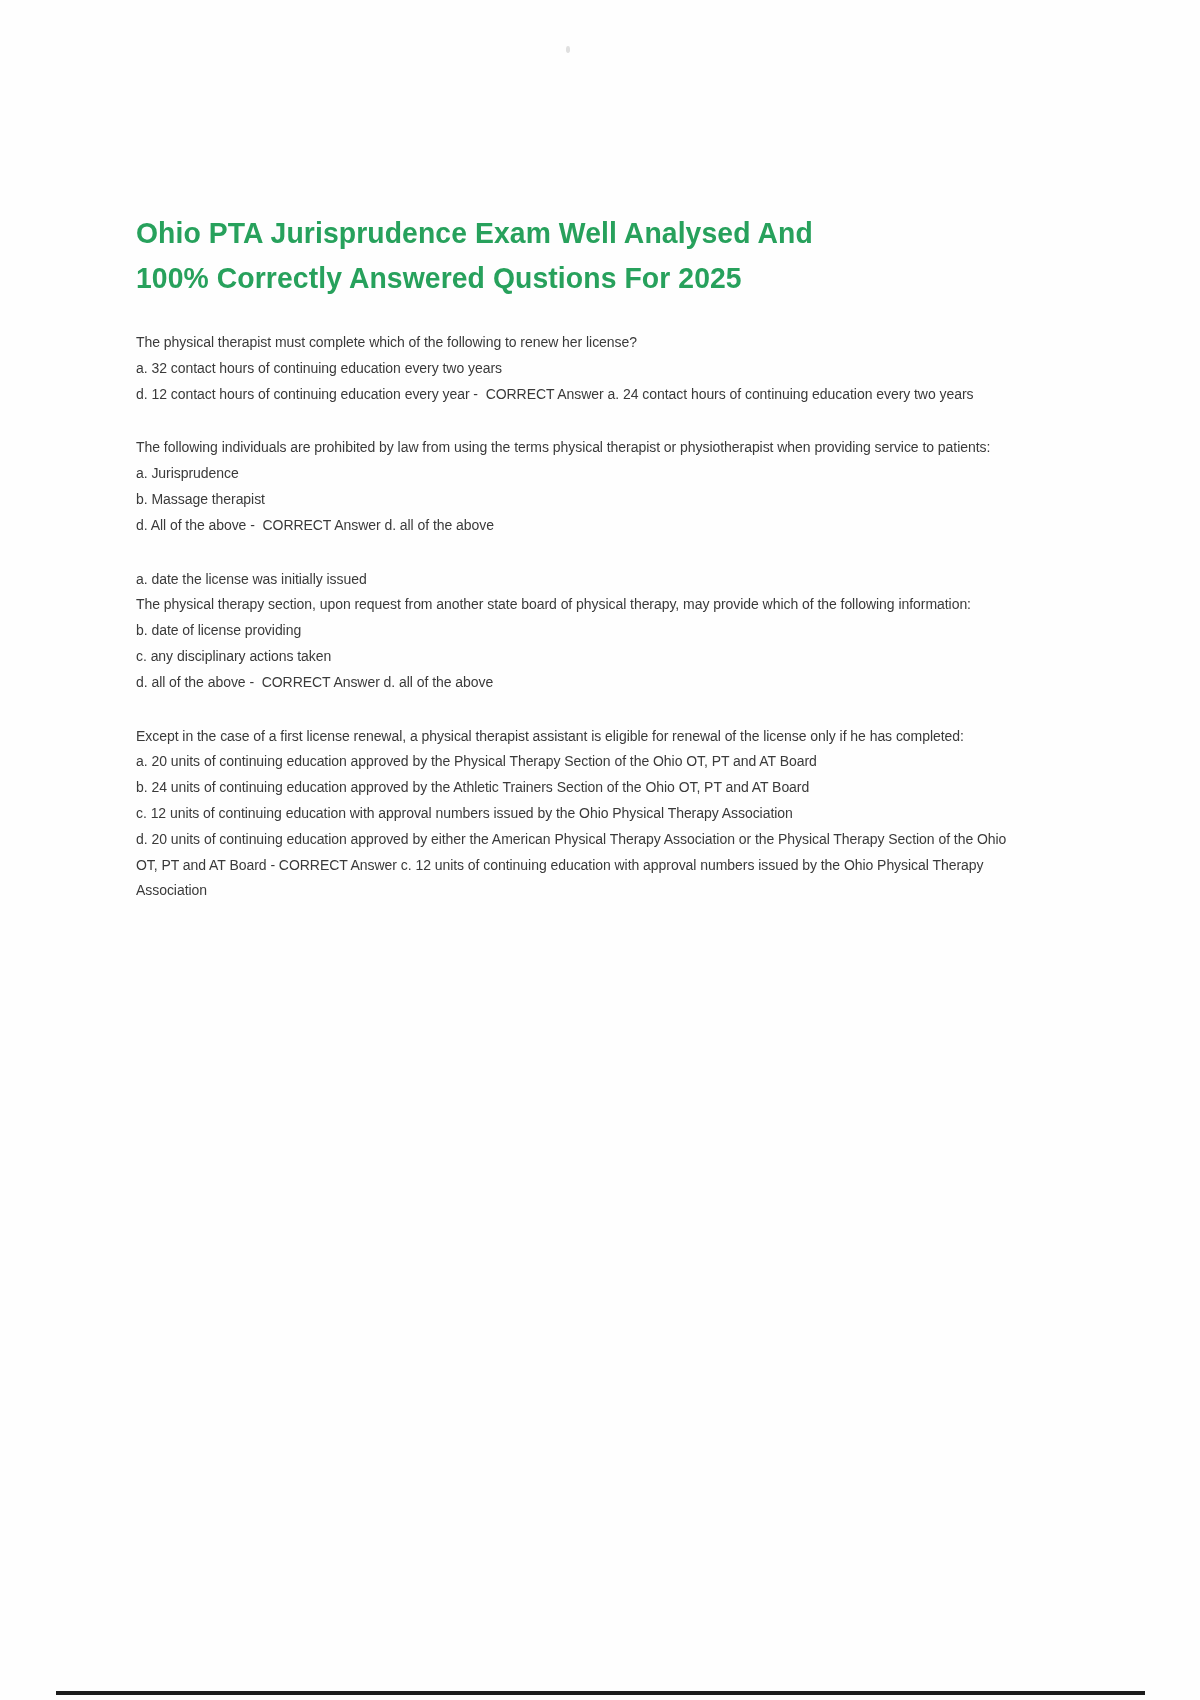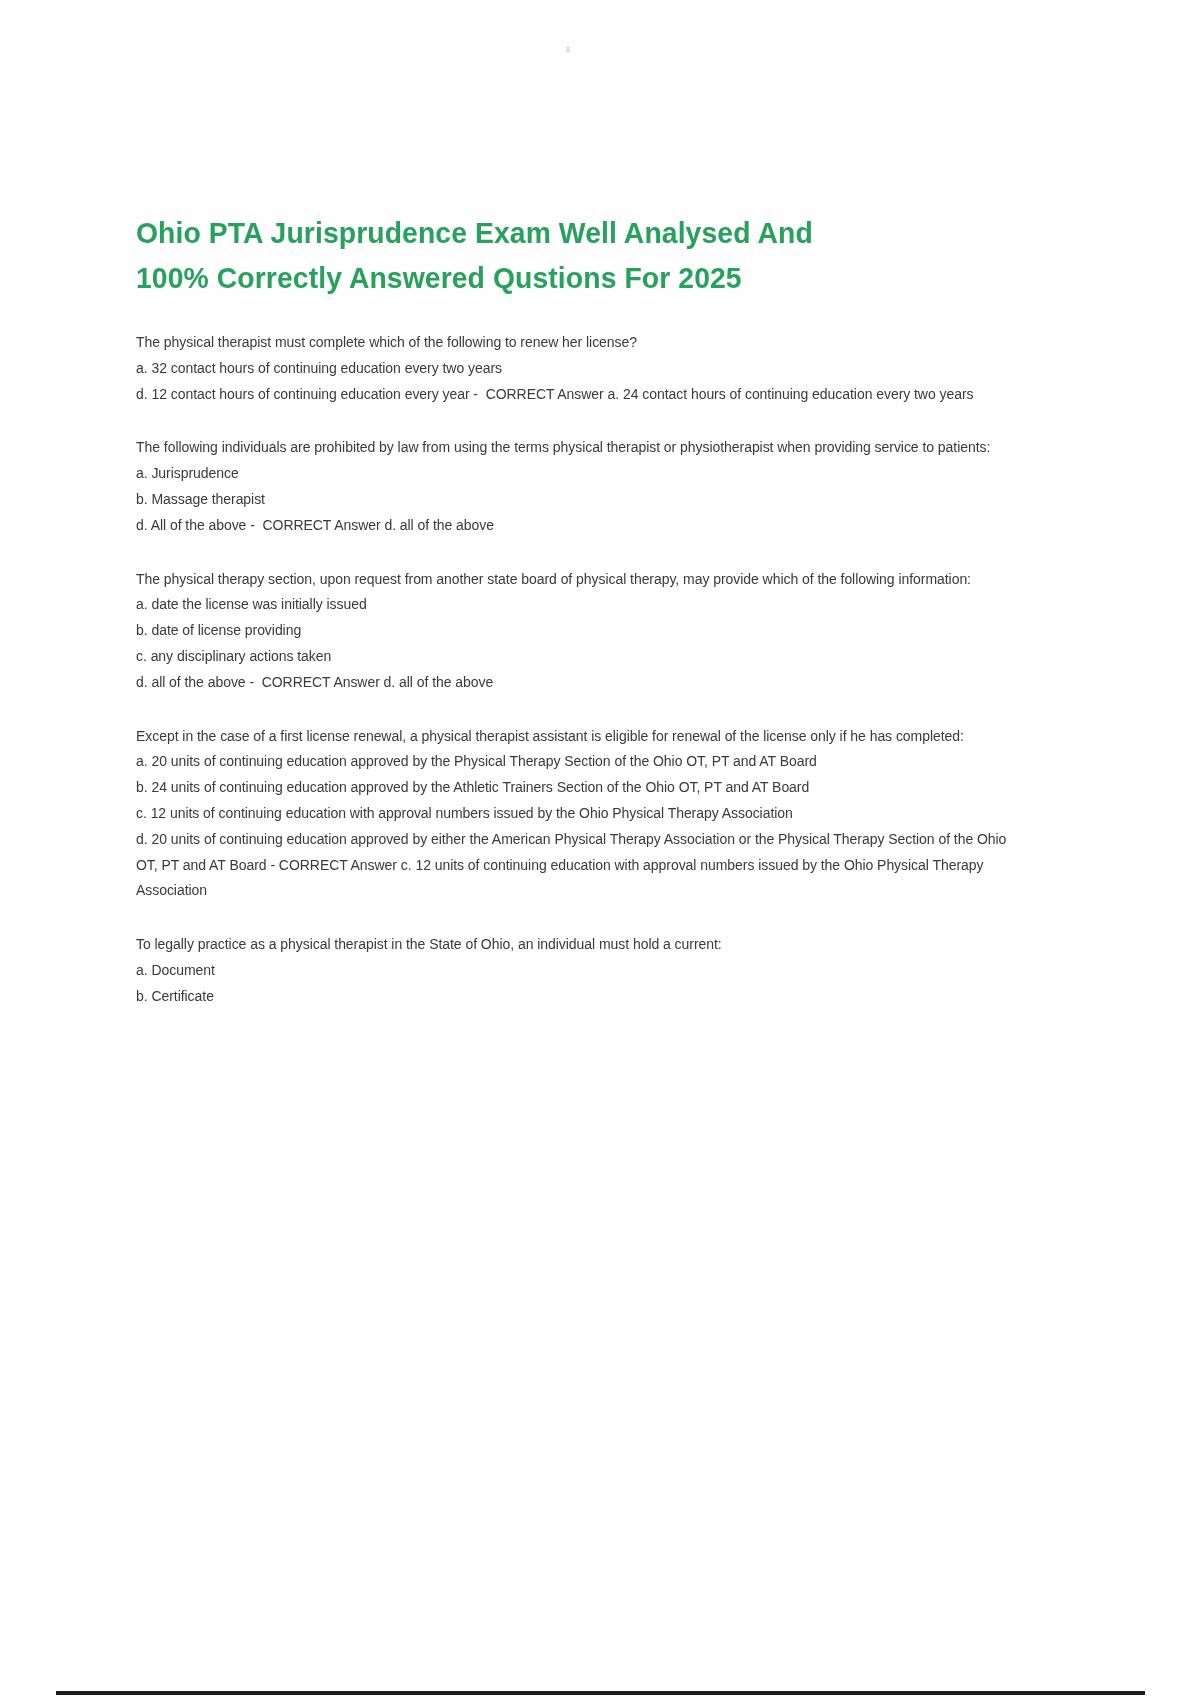--- a/index.html
+++ b/index.html
@@ -101,38 +101,33 @@
     </div>
 
     <div class="qblock">
       <p class="line">The following individuals are prohibited by law from using the terms physical therapist or physiotherapist when providing service to patients:</p>
       <p class="line">a. Jurisprudence</p>
       <p class="line">b. Massage therapist</p>
       <p class="line">d. All of the above -  CORRECT Answer d. all of the above</p>
     </div>
 
     <div class="qblock">
+      <p class="line">a. date the license was initially issued</p>
       <p class="line">The physical therapy section, upon request from another state board of physical therapy, may provide which of the following information:</p>
-      <p class="line">a. date the license was initially issued</p>
       <p class="line">b. date of license providing</p>
       <p class="line">c. any disciplinary actions taken</p>
       <p class="line">d. all of the above -  CORRECT Answer d. all of the above</p>
     </div>
 
     <div class="qblock">
       <p class="line">Except in the case of a first license renewal, a physical therapist assistant is eligible for renewal of the license only if he has completed:</p>
       <p class="line">a. 20 units of continuing education approved by the Physical Therapy Section of the Ohio OT, PT and AT Board</p>
       <p class="line">b. 24 units of continuing education approved by the Athletic Trainers Section of the Ohio OT, PT and AT Board</p>
       <p class="line">c. 12 units of continuing education with approval numbers issued by the Ohio Physical Therapy Association</p>
       <p class="line">d. 20 units of continuing education approved by either the American Physical Therapy Association or the Physical Therapy Section of the Ohio OT, PT and AT Board - CORRECT Answer c. 12 units of continuing education with approval numbers issued by the Ohio Physical Therapy Association</p>
     </div>
 
-    <div class="qblock">
-      <p class="line">To legally practice as a physical therapist in the State of Ohio, an individual must hold a current:</p>
-      <p class="line">a. Document</p>
-      <p class="line">b. Certificate</p>
-    </div>
 
   </div>
 
   <div class="bottom-rule"></div>
 
 </div>
 
 </body></html>

